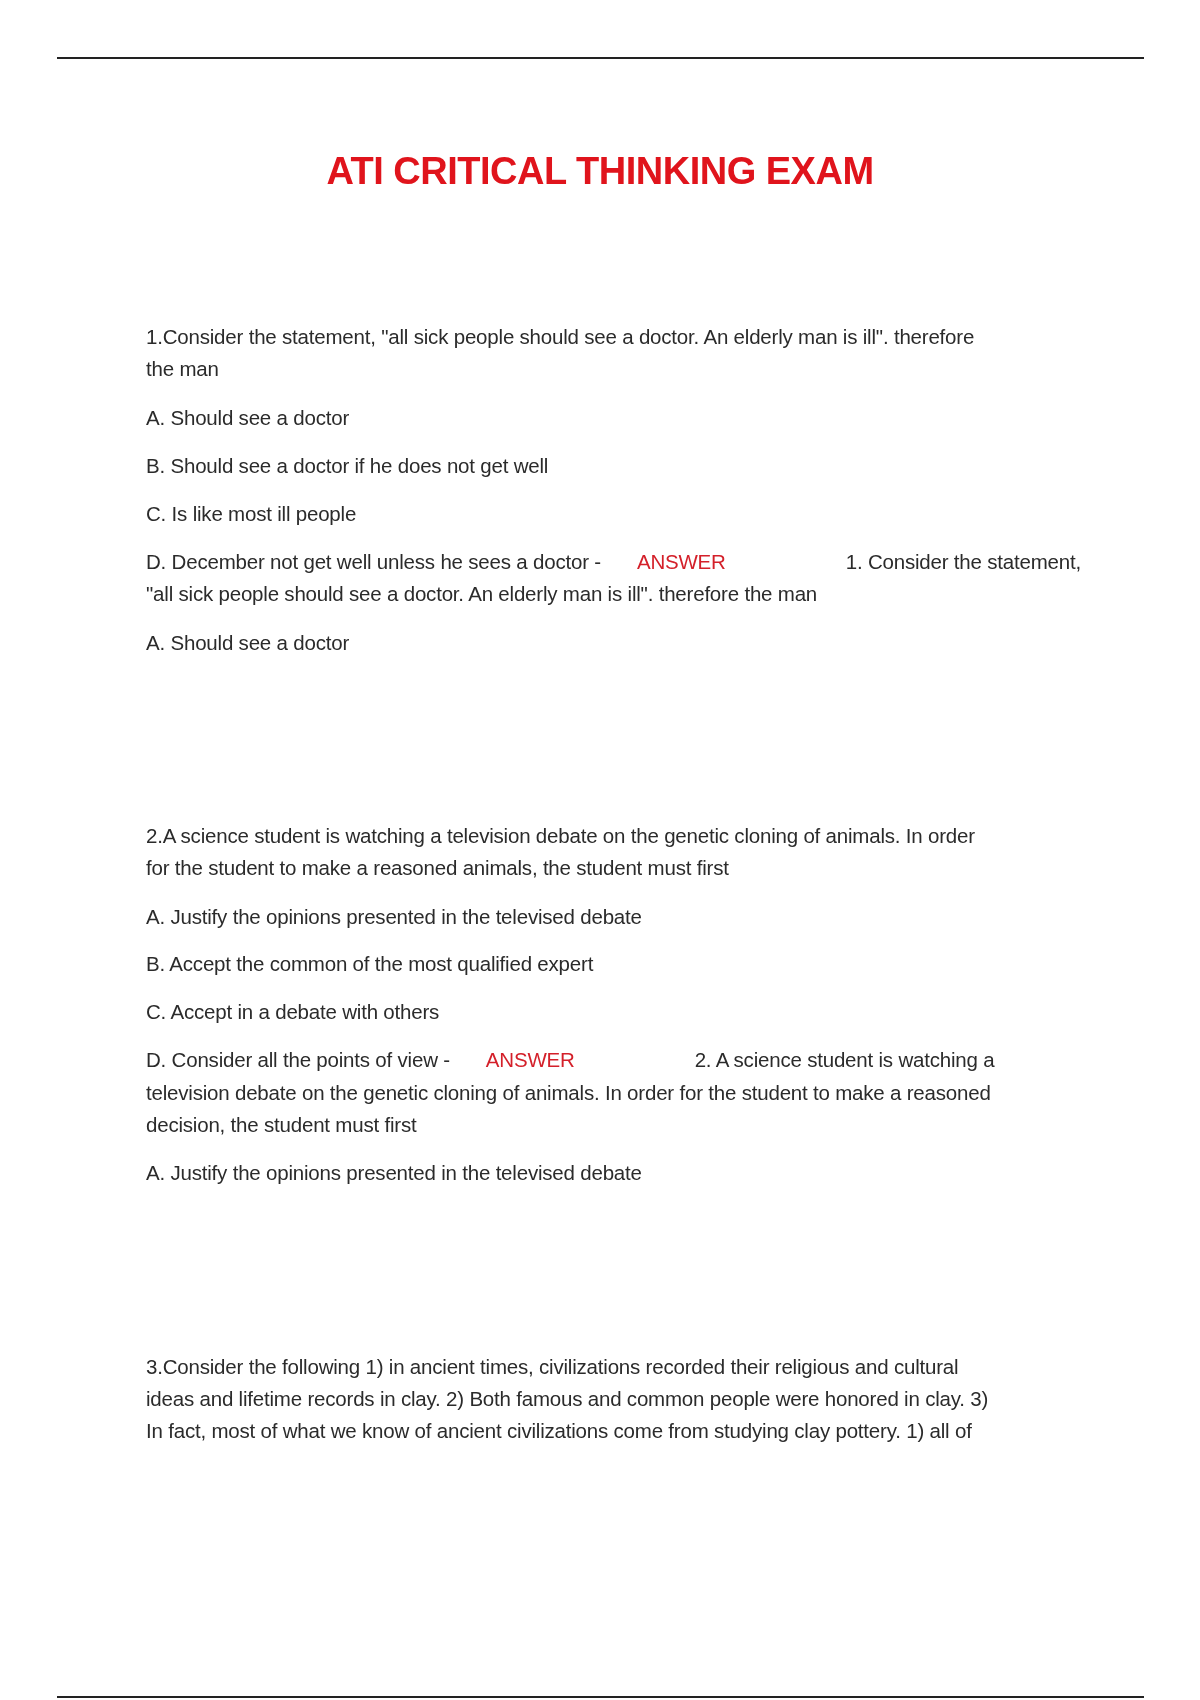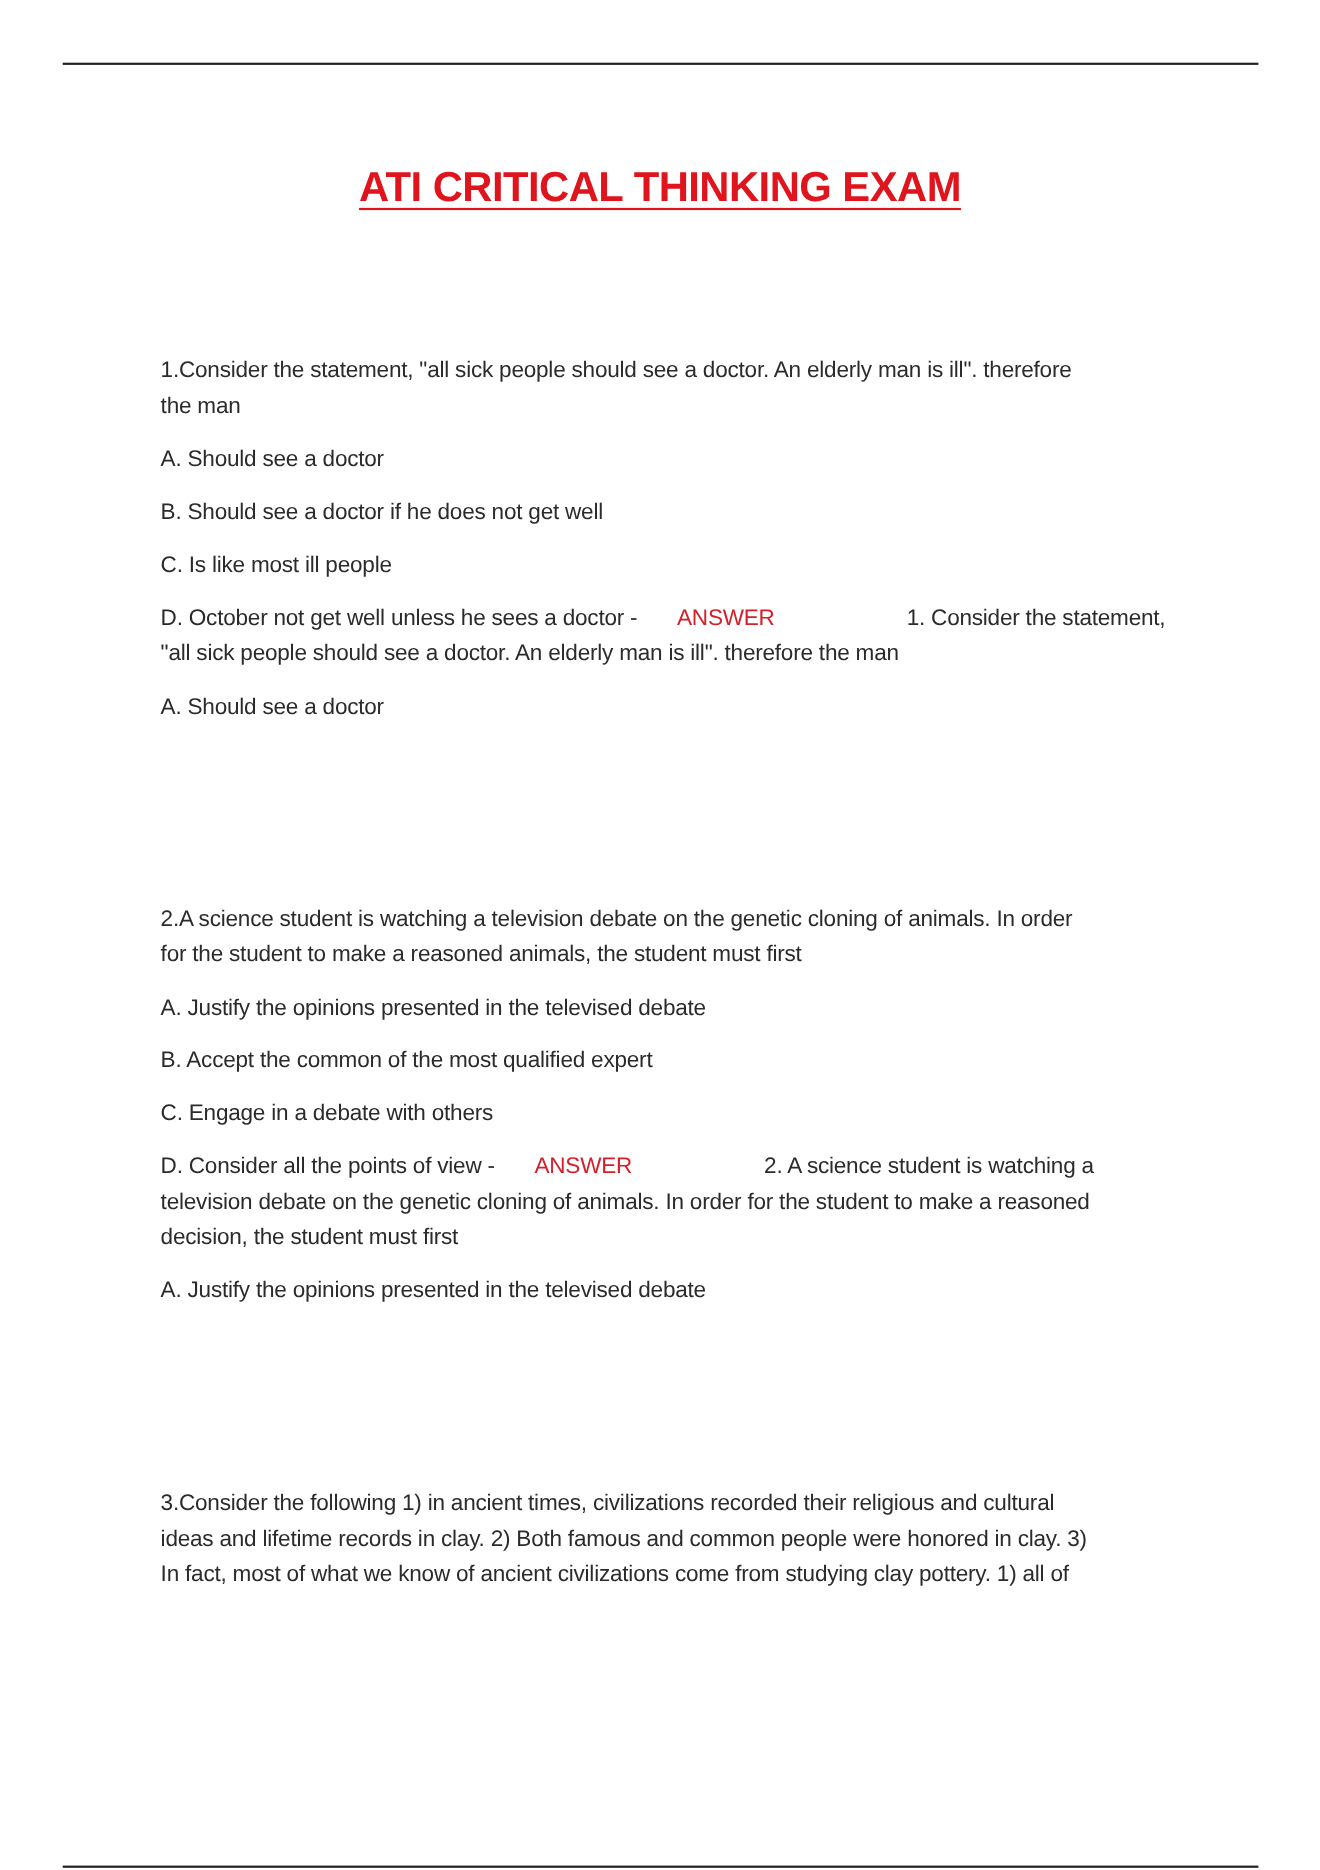--- a/index.html
+++ b/index.html
@@ -3,21 +3,21 @@
 <meta charset="utf-8">
 <style>
   html, body { margin: 0; padding: 0; background: #ffffff; }
   body { width: 1200px; height: 1700px; position: relative; overflow: hidden;
          font-family: "Liberation Sans", "DejaVu Sans", sans-serif; color: #2b2b2b; }
   .rule { position: absolute; left: 57px; width: 1087px; height: 2px; background: #222; }
   .rule.top { top: 57px; }
   .rule.bottom { top: 1696px; }
   .title { position: absolute; top: 150px; left: 0; width: 1200px; text-align: center;
            font-size: 38px; font-weight: bold; color: #e0141c; letter-spacing: -0.5px; }
-  .title span { text-decoration: underline; text-decoration-thickness: 2px; text-underline-offset: 6px; margin-top: 40px; }
+  .title span { text-decoration-thickness: 2px; text-underline-offset: 6px; margin-top: 40px; }
   .line { position: absolute; left: 146px; width: 950px; font-size: 20.5px; line-height: 32px;
           white-space: nowrap; letter-spacing: -0.2px; }
   .ans { color: #d4202a; text-align: right; }
   .gap1 { display: inline-block; width: 36px; }
   .gap2 { display: inline-block; width: 120px; }
 </style>
 </head>
 <body>
 
 <div class="rule top"></div>
@@ -25,30 +25,30 @@
 <div class="title">
   <span>ATI CRITICAL THINKING EXAM</span>
 </div>
 
 <div class="line" style="top:321px">1.Consider the statement, "all sick people should see a doctor. An elderly man is ill". therefore</div>
 <div class="line" style="top:353px">the man</div>
 <div class="line" style="top:402px">A. Should see a doctor</div>
 <div class="line" style="top:450px">B. Should see a doctor if he does not get well</div>
 <div class="line" style="top:498px">C. Is like most ill people</div>
 <div class="line" style="top:546px">
-  <span>D. October not get well unless he sees a doctor -</span><span class="gap1"></span><span class="ans">ANSWER</span><span class="gap2"></span><span>1. Consider the statement,</span>
+  <span>D. December not get well unless he sees a doctor -</span><span class="gap1"></span><span class="ans">ANSWER</span><span class="gap2"></span><span>1. Consider the statement,</span>
 </div>
 <div class="line" style="top:578px">"all sick people should see a doctor. An elderly man is ill". therefore the man</div>
 <div class="line" style="top:627px">A. Should see a doctor</div>
 
 <div class="line" style="top:820px">2.A science student is watching a television debate on the genetic cloning of animals. In order</div>
 <div class="line" style="top:852px">for the student to make a reasoned animals, the student must first</div>
 <div class="line" style="top:901px">A. Justify the opinions presented in the televised debate</div>
 <div class="line" style="top:948px">B. Accept the common of the most qualified expert</div>
-<div class="line" style="top:996px">C. Engage in a debate with others</div>
+<div class="line" style="top:996px">C. Accept in a debate with others</div>
 <div class="line" style="top:1044px">
   <span>D. Consider all the points of view -</span><span class="gap1"></span><span class="ans">ANSWER</span><span class="gap2"></span><span>2. A science student is watching a</span>
 </div>
 <div class="line" style="top:1077px">television debate on the genetic cloning of animals. In order for the student to make a reasoned</div>
 <div class="line" style="top:1109px">decision, the student must first</div>
 <div class="line" style="top:1157px">A. Justify the opinions presented in the televised debate</div>
 
 <div class="line" style="top:1351px">3.Consider the following 1) in ancient times, civilizations recorded their religious and cultural</div>
 <div class="line" style="top:1383px">ideas and lifetime records in clay. 2) Both famous and common people were honored in clay. 3)</div>
 <div class="line" style="top:1415px">In fact, most of what we know of ancient civilizations come from studying clay pottery. 1) all of</div>

